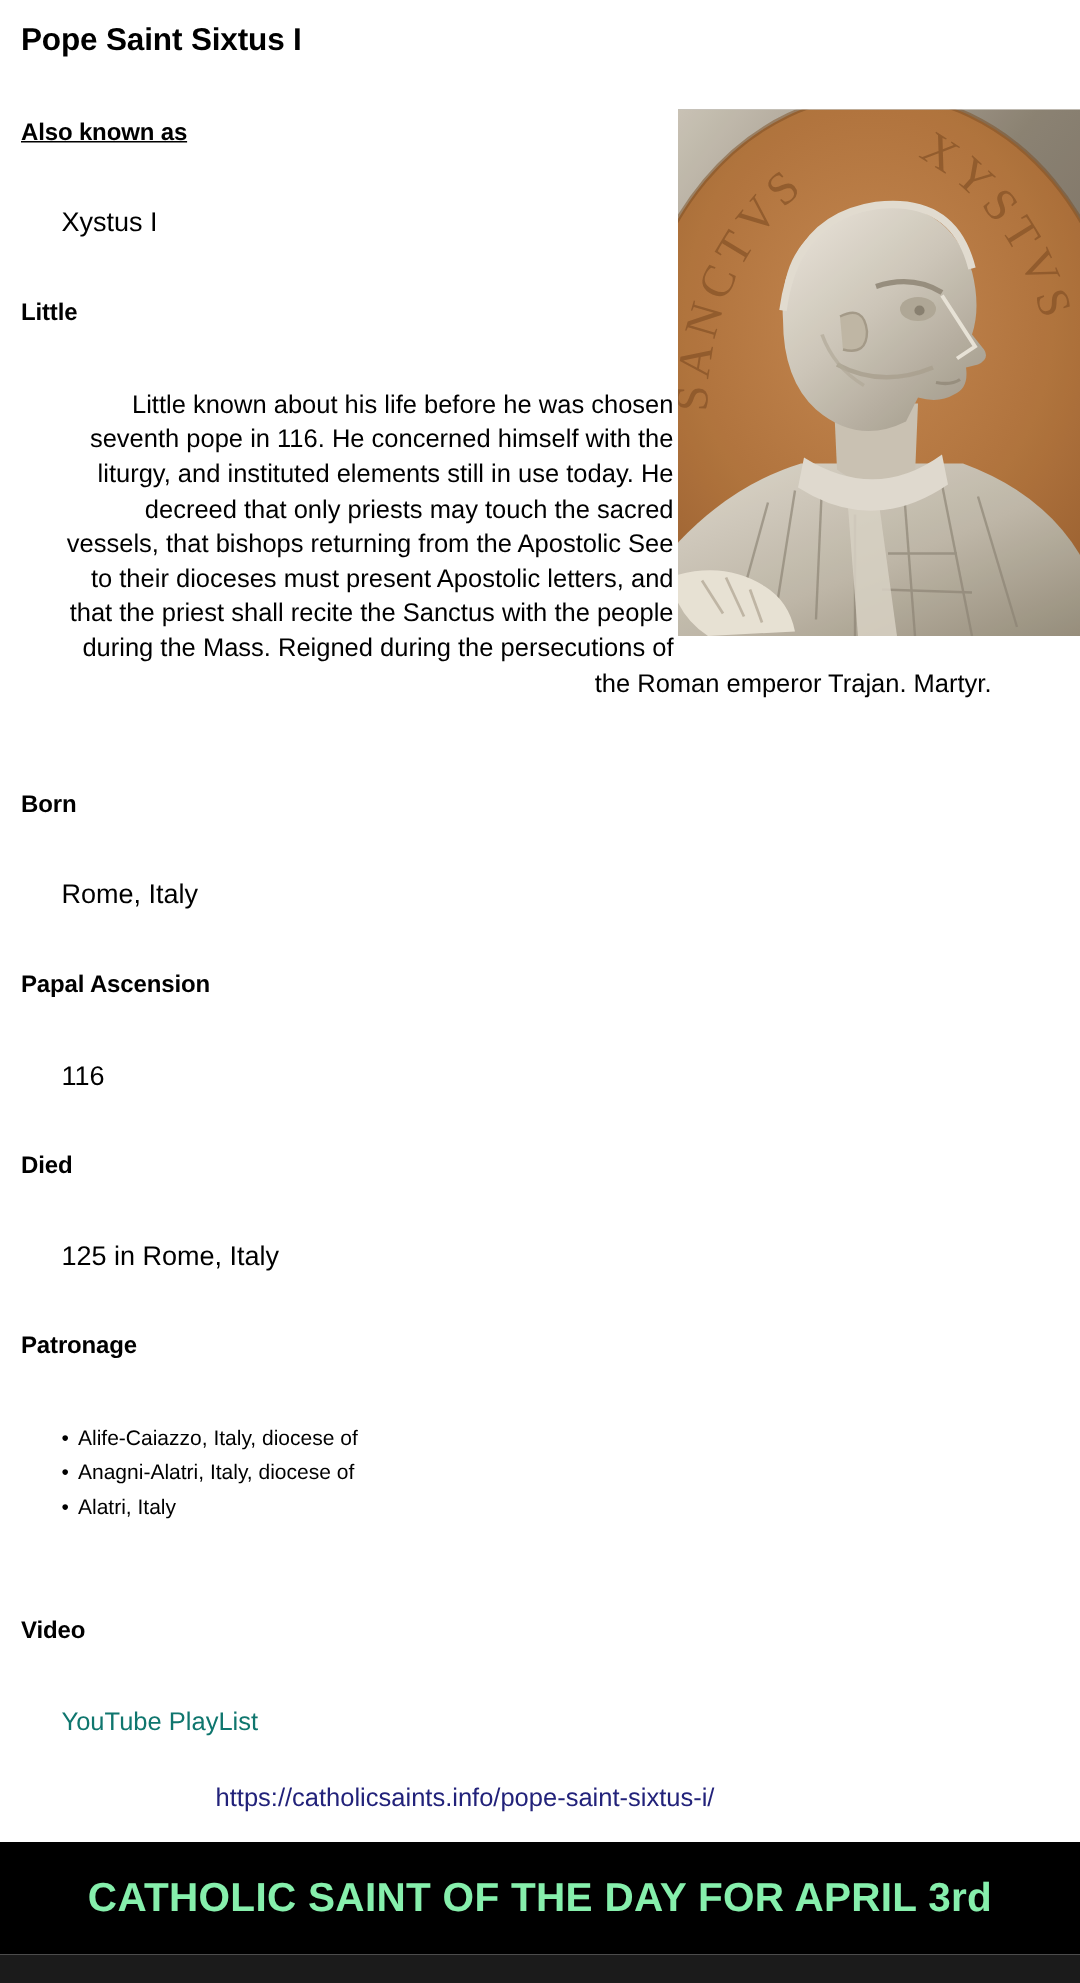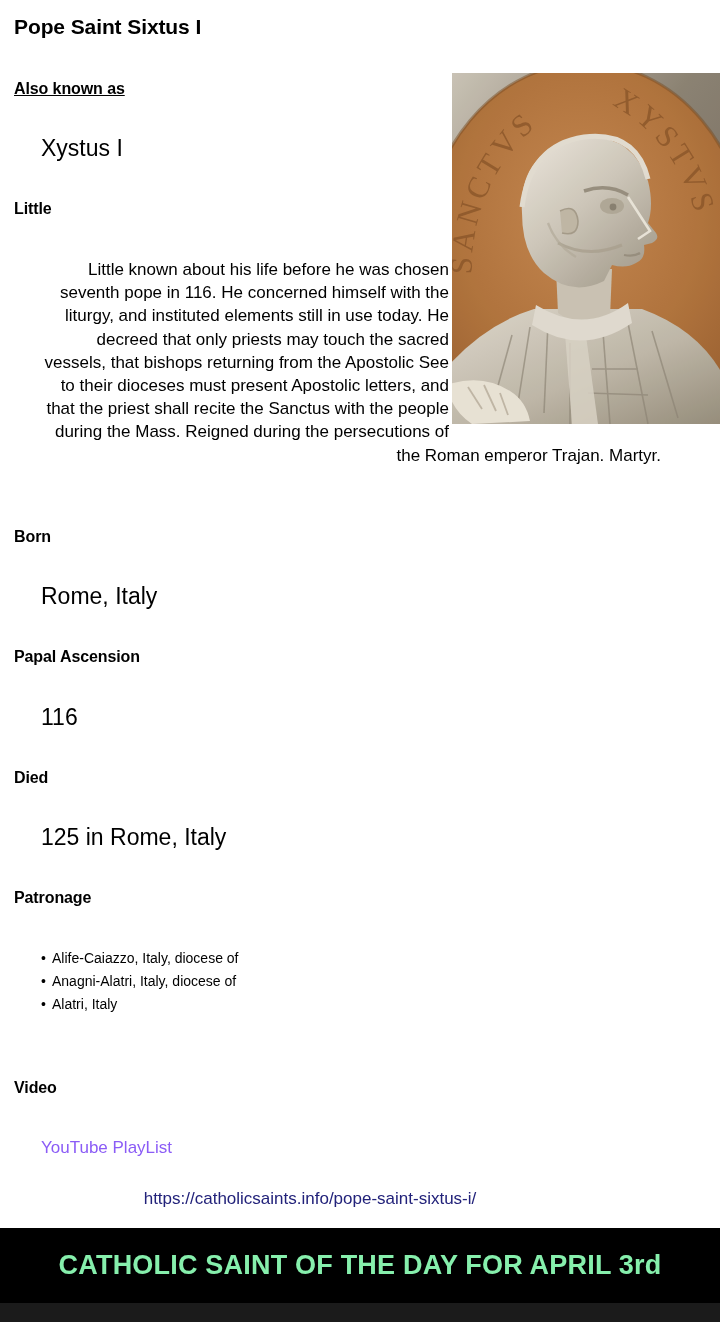--- a/index.html
+++ b/index.html
@@ -44,21 +44,21 @@
     font-size: 16px;
     font-weight: bold;
     line-height: 20px;
     margin: 0;
     letter-spacing: -0.1px;
   }
 
   .section-body {
     position: absolute;
     left: 41px;
-    font-size: 23px;
+    font-size: 18px;
     font-weight: normal;
     line-height: 23px;
     margin: 0;
   }
 
   
   #head-aka       { top: 79px; text-decoration: underline; }
   #val-aka        { top: 137px; }
   #head-profile   { top: 199px; }
 
@@ -107,21 +107,21 @@
   }
 
   #head-video     { top: 1078px; }
 
   .video-link {
     position: absolute;
     left: 41px;
     top: 1136px;
     font-size: 17px;
     line-height: 23px;
-    color: #8b5cf6;
+    color: #0f766e;
     text-decoration: none;
     cursor: pointer;
   }
 
   .source-url {
     position: absolute;
     left: 0;
     top: 1187px;
     width: 620px;
     text-align: center;

